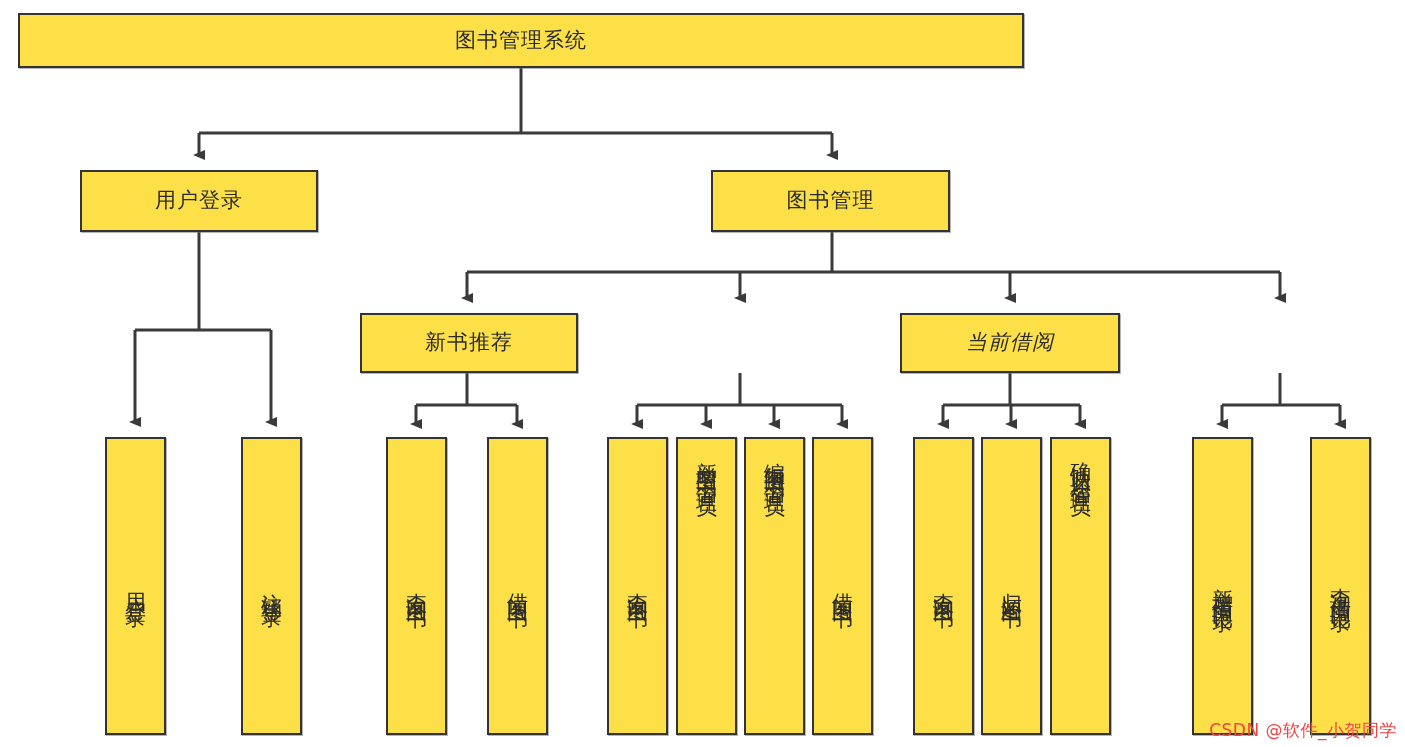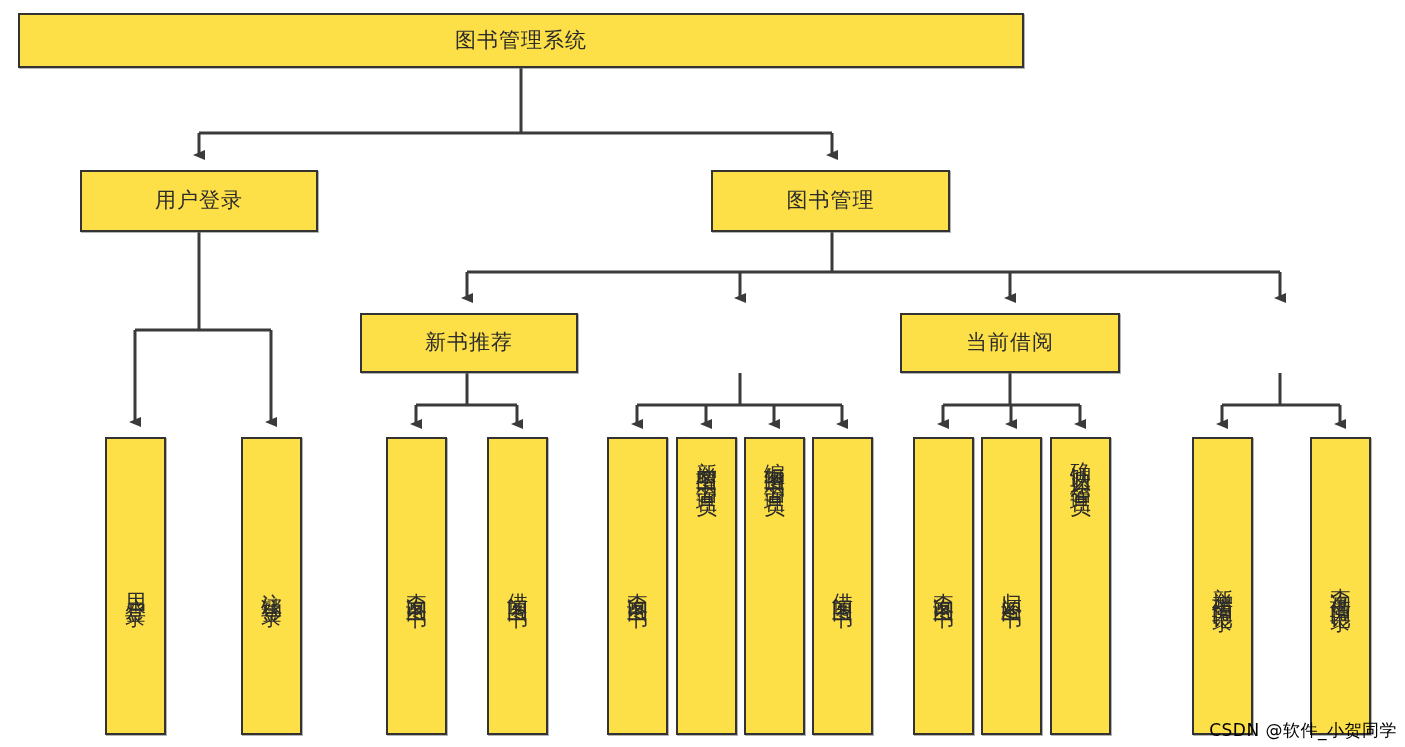--- a/index.html
+++ b/index.html
@@ -66,21 +66,21 @@
   }
   .node-box.vertical.centered {
     align-items: center;
     padding-top: 0;
   }
   #watermark {
     position: absolute;
     right: 8px;
     bottom: 5px;
     font-size: 17px;
-    color: #000000;
+    color: #ef4444;
     white-space: nowrap;
     letter-spacing: 0.5px;
     pointer-events: none;
     text-align: right;
   }
 </style>
 </head>
 <body>
 
 <div id="diagram-root">
@@ -145,21 +145,21 @@
 
   <div class="node-box" style="left:711px; top:170px; width:239px; height:62px;">
     <span class="node-label-h">图书管理</span>
   </div>
 
   <div class="node-box" style="left:360px; top:313px; width:218px; height:60px;">
     <span class="node-label-h">新书推荐</span>
   </div>
 
 
-  <div class="node-box" style="left:900px; top:313px; width:220px; height:60px;">
+  <div class="node-box" style="left:900px; top:313px; width:220px; height:60px;font-style:italic;">
     <span class="node-label-h">当前借阅</span>
   </div>
 
 
   <div class="node-box vertical centered" style="left:105px; top:437px; width:61px; height:298px;">
     <span class="node-label-v">用户登录</span>
   </div>
 
   <div class="node-box vertical centered" style="left:241px; top:437px; width:61px; height:298px;">
     <span class="node-label-v">注销登录</span>

